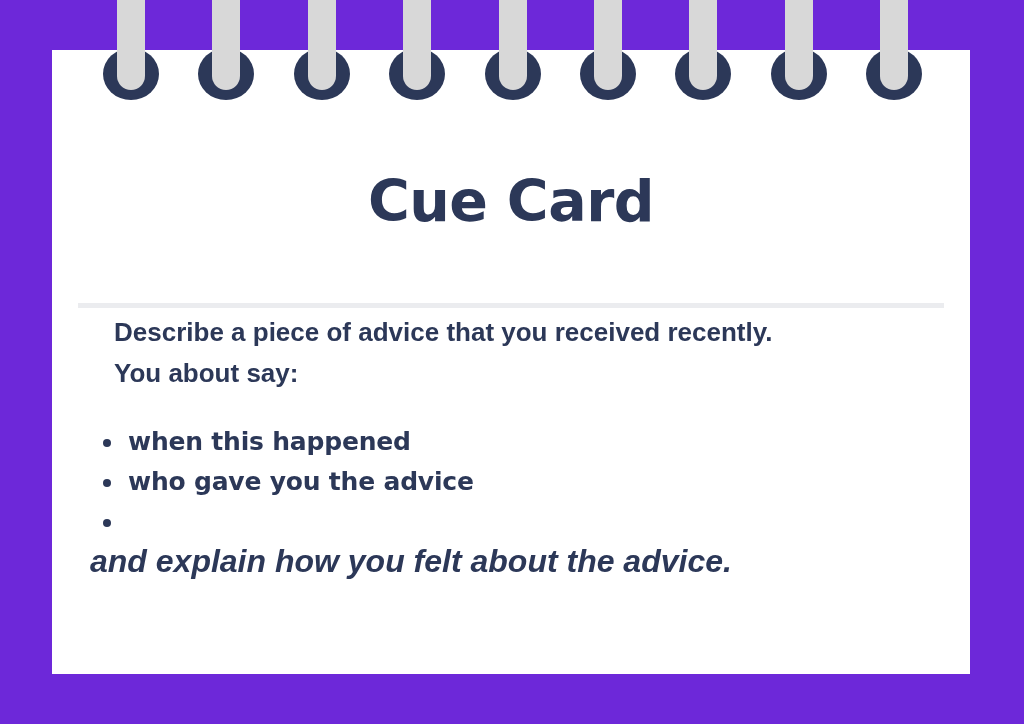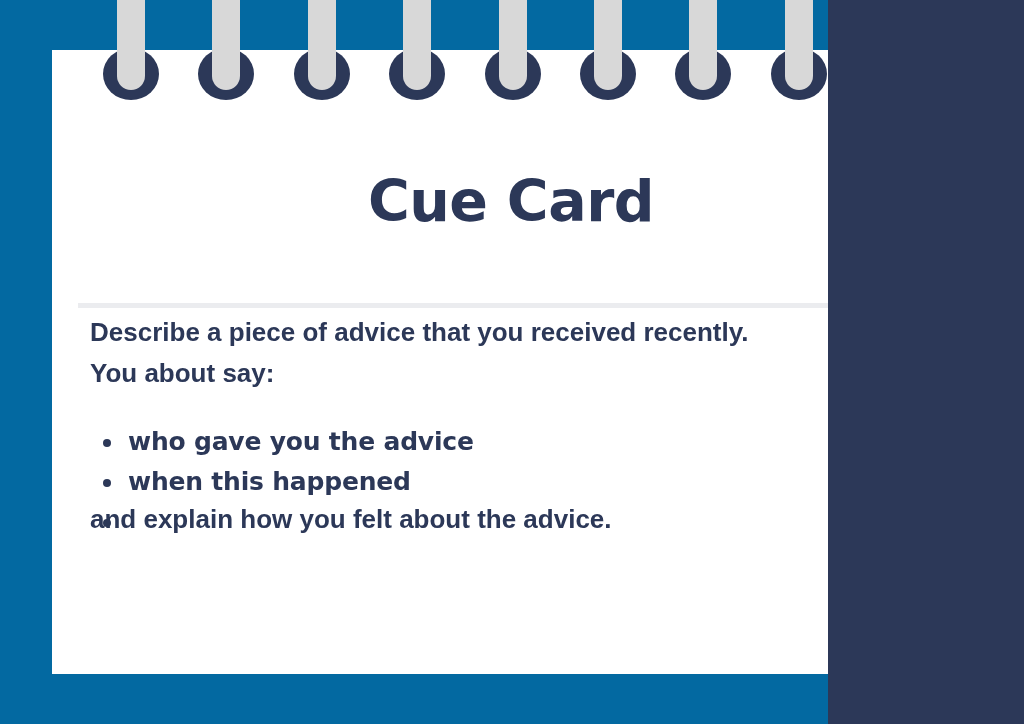--- a/index.html
+++ b/index.html
@@ -10,23 +10,23 @@
   body {
     width: 1024px;
     height: 724px;
     overflow: hidden;
     font-family: "Liberation Sans", sans-serif;
     background: #2c3858;
   }
 
   #stage {
     position: relative;
-    width: 828px;
+    width: 1024px;
     height: 724px;
-    background: #0369a1;
+    background: #6d28d9;
     overflow: hidden;
   }
 
   
   #card {
     position: absolute;
     left: 52px;
     top: 50px;
     width: 918px;
     height: 624px;
@@ -104,20 +104,21 @@
     color: #2c3858;
   }
 
   .prompt-line {
     font-family: "Liberation Sans Narrow", "Liberation Sans", sans-serif;
     font-size: 26px;
     font-weight: bold;
     line-height: 41px;
     color: #2c3858;
     white-space: nowrap;
+    margin-left: 24px;
   }
 
   #bullet-list {
     list-style: none;
     margin: 28px 0 0 0;
     padding: 0;
   }
   #bullet-list li {
     position: relative;
     padding-left: 38px;
@@ -132,56 +133,58 @@
     position: absolute;
     left: 13px;
     top: 17px;
     width: 8px;
     height: 8px;
     border-radius: 50%;
     background: #2c3858;
   }
 
   #closing-line {
+    margin-top: 42px;
     font-family: "Liberation Sans Narrow", "Liberation Sans", sans-serif;
-    font-size: 26px;
+    font-size: 32px;
     font-weight: bold;
     line-height: 34px;
     color: #2c3858;
     white-space: nowrap;
+    font-style: italic;
   }
 </style>
 </head>
 <body>
 
 <div id="stage">
 
   <div id="card">
 
     <h1 id="title">Cue Card</h1>
 
     <div id="divider"></div>
 
     <div id="body-content">
 
       <div class="prompt-line">Describe a piece of advice that you received recently.</div>
 
       <div class="prompt-line">You about say:</div>
 
       <ul id="bullet-list">
+        <li>
+          <span class="bullet-dot"></span>
+          <span>when this happened</span>
+        </li>
         <li>
           <span class="bullet-dot"></span>
           <span>who gave you the advice</span>
         </li>
         <li>
           <span class="bullet-dot"></span>
-          <span>when this happened</span>
-        </li>
-        <li>
-          <span class="bullet-dot"></span>
         </li>
       </ul>
 
       <div id="closing-line">and explain how you felt about the advice.</div>
 
     </div>
   </div>
 
   <div id="spiral-binding">
       <div class="spiral-ring" style="left: 103px;">

